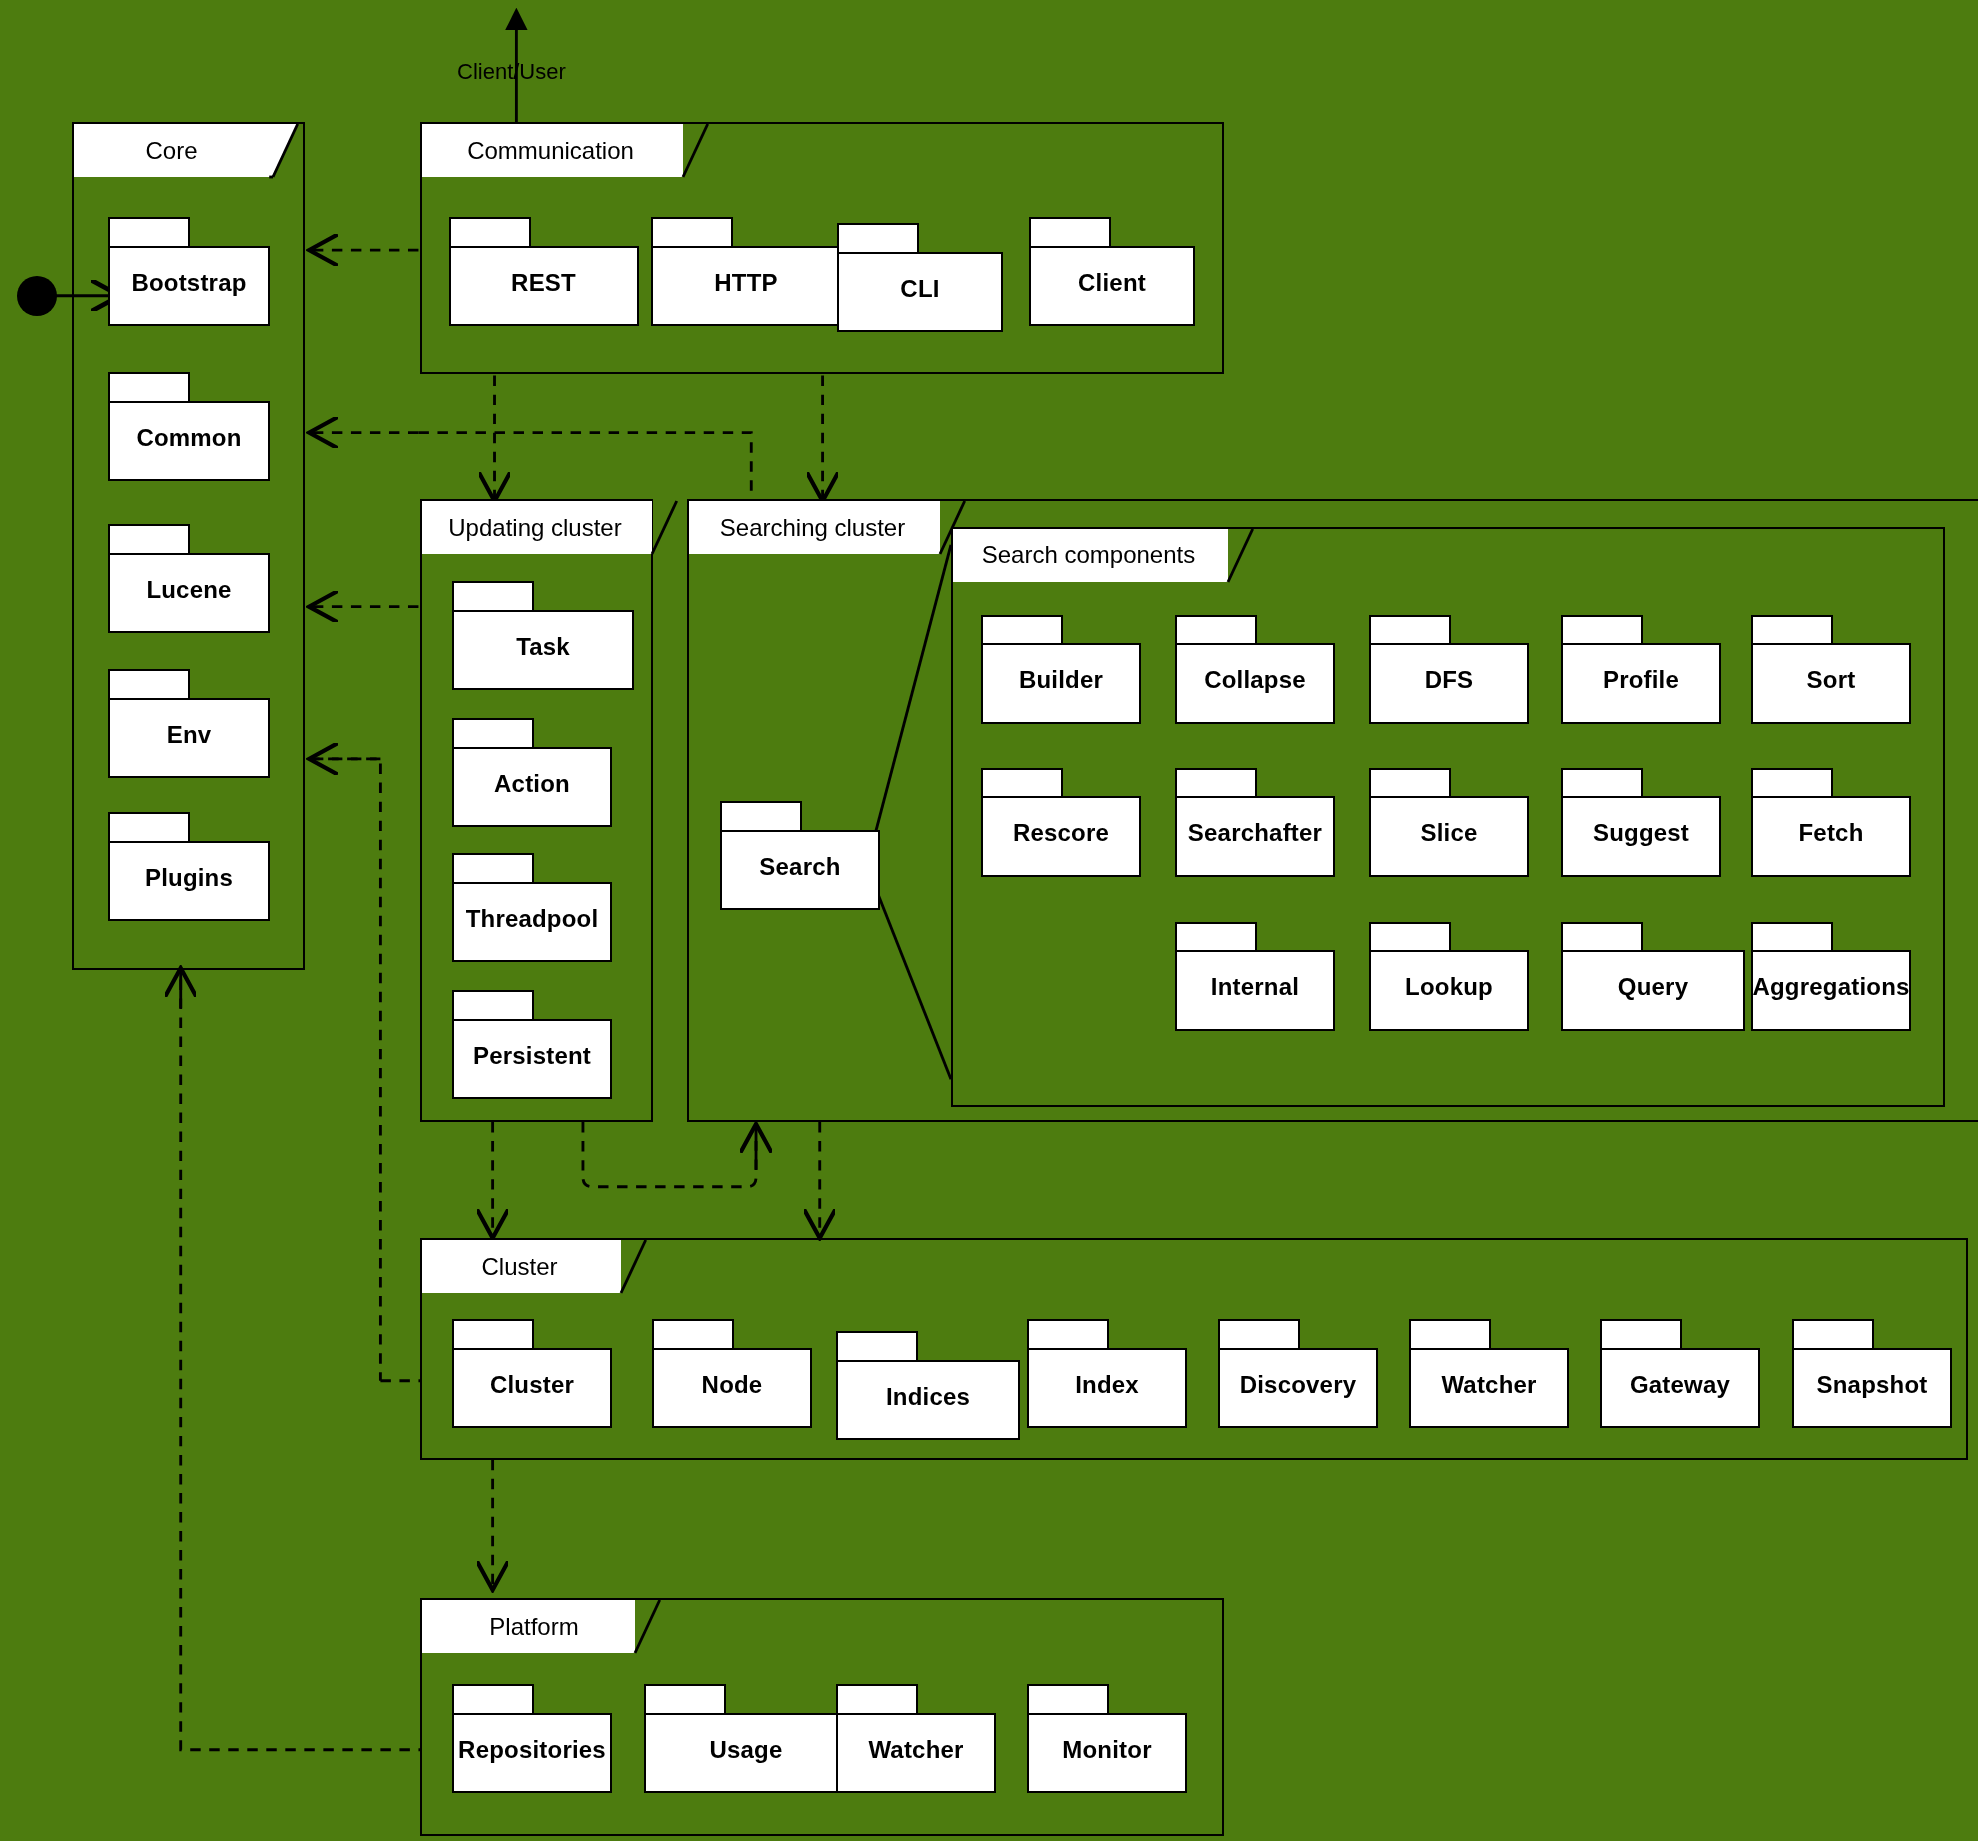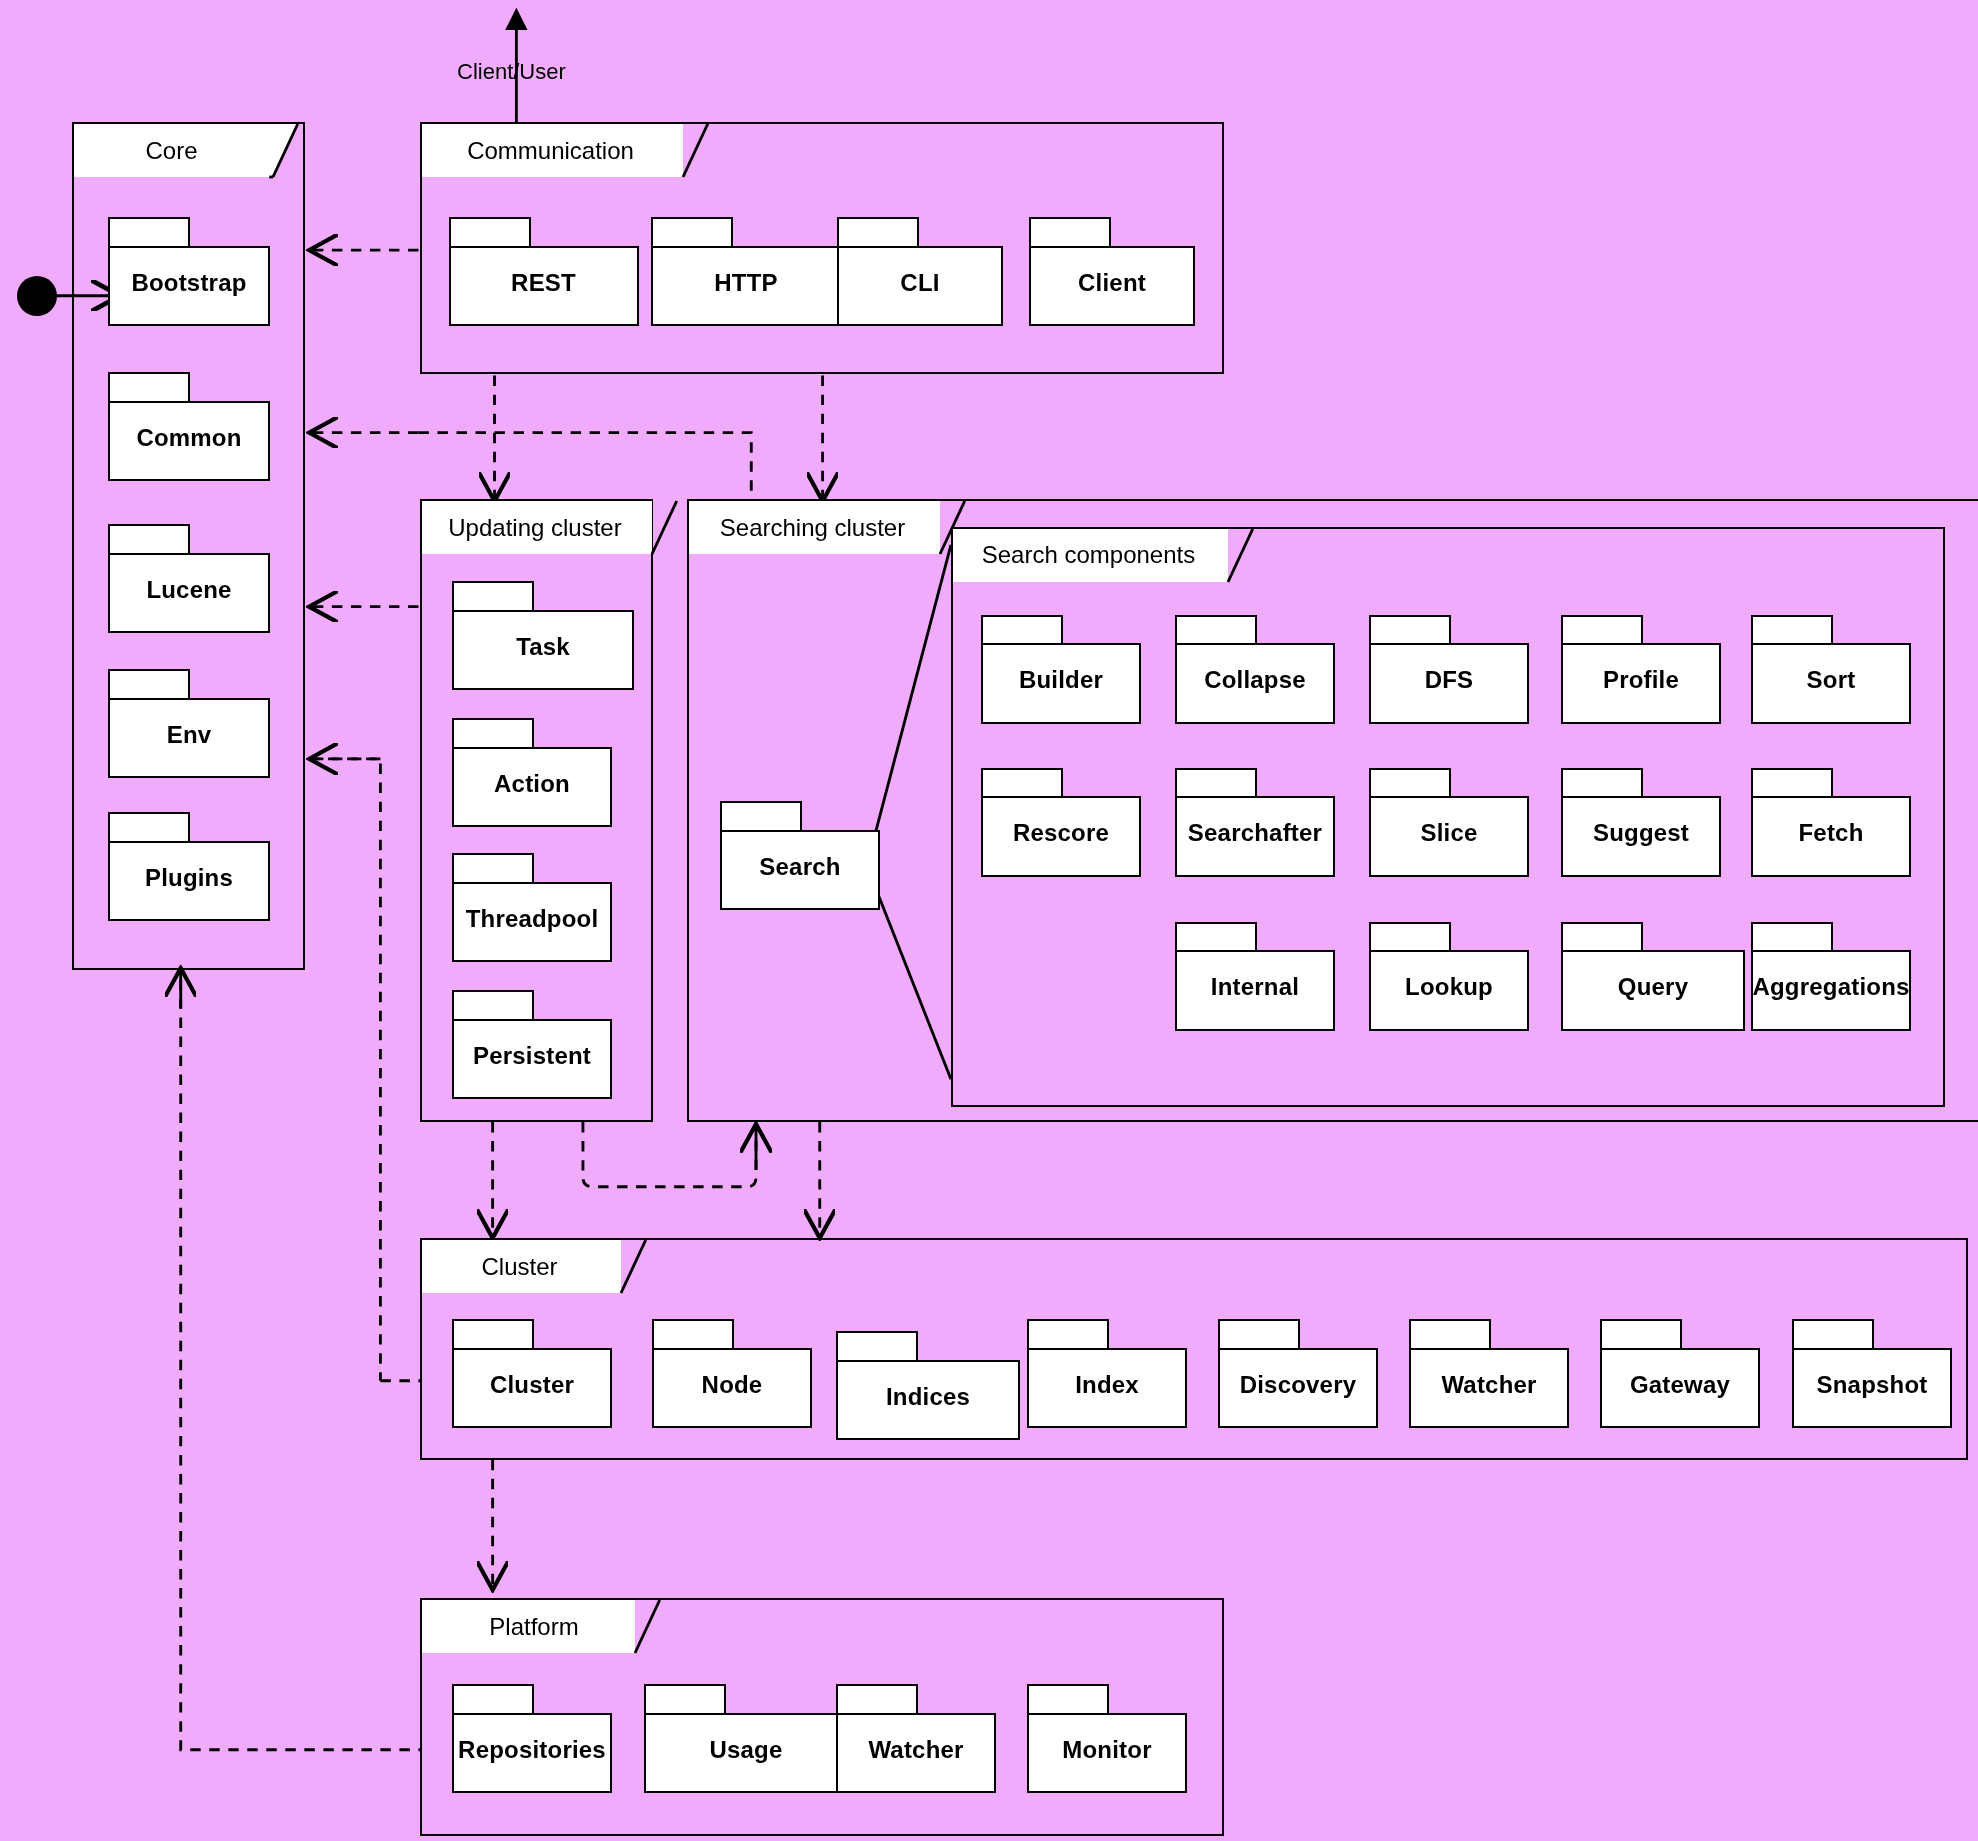--- a/index.html
+++ b/index.html
@@ -1,17 +1,17 @@
 <!DOCTYPE html>
 <html style="font-size:15px"><head>
 <meta charset="utf-8">
 <style>
   html,body{margin:0;padding:0;background:#ffffff;}
   body{font-family:"Liberation Sans", sans-serif;color:#000;}
-  #stage{position:relative;width:1978px;height:1841px;background:#f0abfc;overflow:hidden;}
+  #stage{position:relative;width:1978px;height:1841px;background:#4d7c0f;overflow:hidden;}
   svg.layer{position:absolute;left:0;top:0;width:1978px;height:1841px;pointer-events:none;}
 
   
   .pkg{position:absolute;box-sizing:border-box;}
   .pkg > .pkg-body{
     position:absolute;left:0;top:0;right:0;bottom:0;
     border:2.9px solid #000;background:transparent;
   }
   .pkg > .pkg-tab{
     position:absolute;left:0;top:0;height:53px;
@@ -166,21 +166,21 @@
       <div class="f-box">
         <span class="f-label">REST</span>
       </div>
     </div>
     <div class="folder" style="left:231px;top:95px;width:190px;height:109px;">
       <div class="f-tab"></div>
       <div class="f-box">
         <span class="f-label">HTTP</span>
       </div>
     </div>
-    <div class="folder" style="left:417px;top:95px;width:166px;height:109px;text-align:center;">
+    <div class="folder" style="left:417px;top:101px;width:166px;height:109px;text-align:center;">
       <div class="f-tab"></div>
       <div class="f-box">
         <span class="f-label">CLI</span>
       </div>
     </div>
     <div class="folder" style="left:609px;top:95px;width:166px;height:109px;">
       <div class="f-tab"></div>
       <div class="f-box">
         <span class="f-label">Client</span>
       </div>

